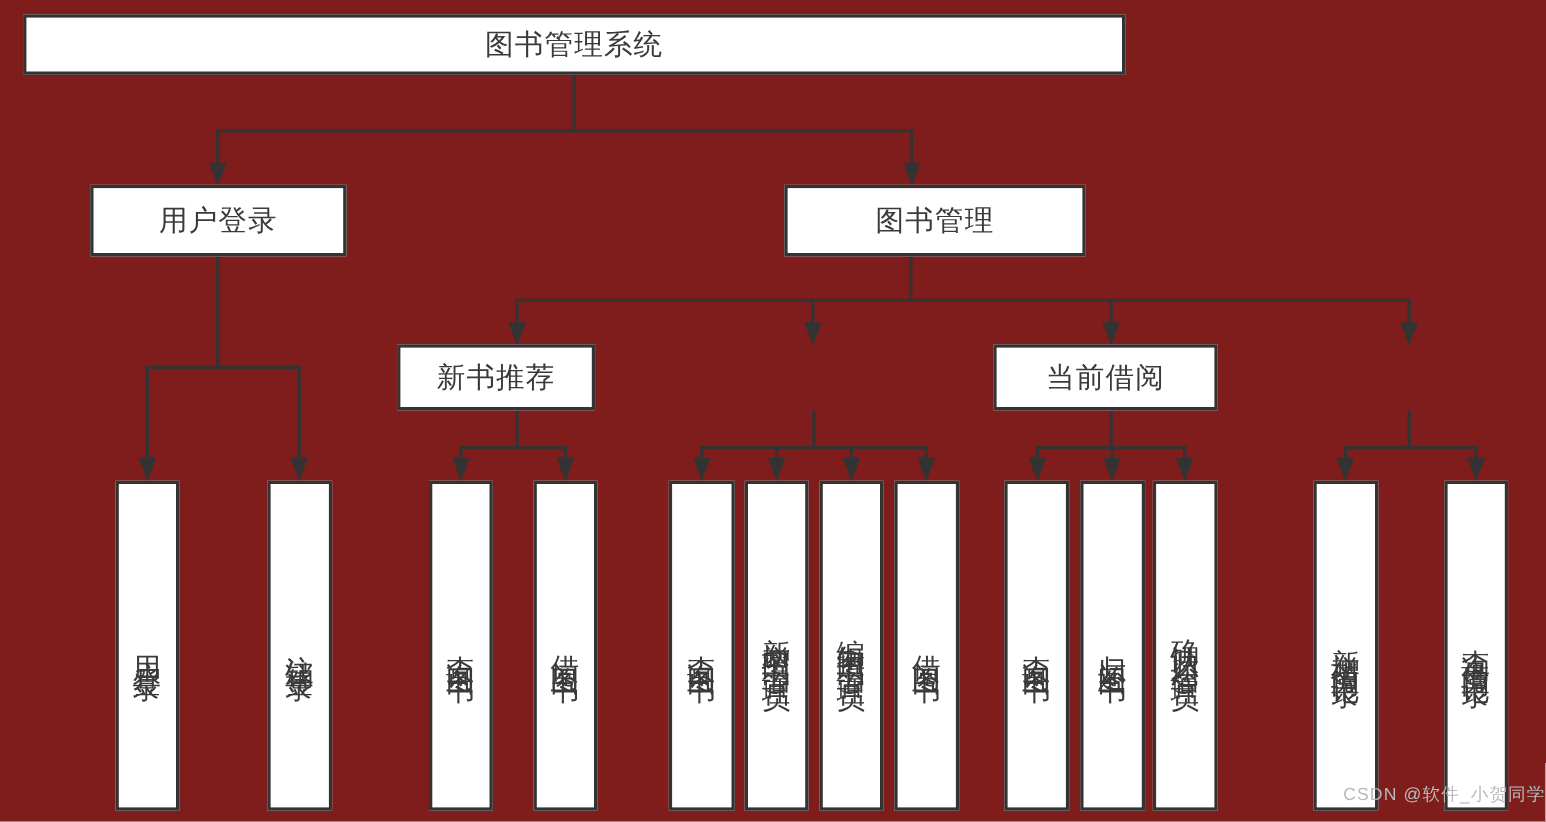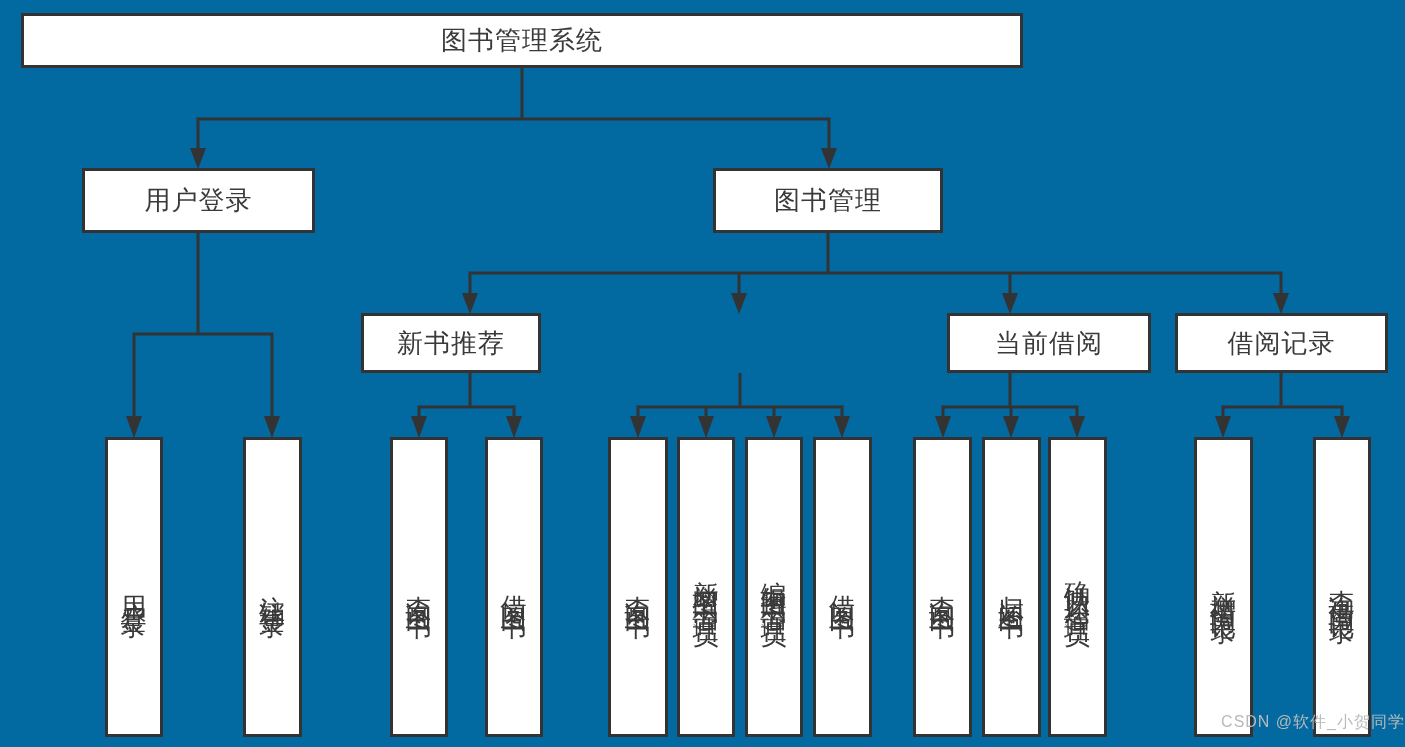--- a/index.html
+++ b/index.html
@@ -1,19 +1,19 @@
 <!DOCTYPE html>
 <html><head>
 <meta charset="utf-8">
 <style>
   html,body{margin:0;padding:0;background:#fff;}
   .canvas{
     position:relative;
     width:1405px;height:747px;
-    background:#0369a1;
+    background:#7f1d1d;
     font-family:"Liberation Sans","DejaVu Sans",sans-serif;
     overflow:hidden;
   }
   .connectors{
     position:absolute;left:0;top:0;width:1405px;height:747px;
     z-index:1;
   }
   .node{
     position:absolute;
     box-sizing:border-box;
@@ -95,25 +95,24 @@
     <g>
       <path d="M1281,373 V407 M1223,424 V407 H1342 V424"></path>
       <polygon points="1215,416 1231,416 1223,438"></polygon>
       <polygon points="1334,416 1350,416 1342,438"></polygon>
     </g>
   </svg>
 
   <div class="node hbox" style="left:21px;top:13px;width:1002px;height:55px;">图书管理系统</div>
 
   <div class="node hbox" style="left:82px;top:168px;width:233px;height:65px;">用户登录</div>
-  <div class="node hbox" style="left:713px;top:168px;width:230px;height:65px;">图书管理</div>
+  <div class="node hbox" style="left:713px;top:168px;width:274px;height:65px;">图书管理</div>
 
   <div class="node hbox" style="left:361px;top:313px;width:180px;height:60px;">新书推荐</div>
-  <div class="node hbox" style="left:903px;top:313px;width:204px;height:60px;margin-left:44px;">当前借阅</div>
-  <div class="node hbox" style="left:1175px;top:313px;width:213px;height:60px;">借阅记录</div>
+  <div class="node hbox" style="left:903px;top:313px;width:204px;height:60px;">当前借阅</div>
 
   <div class="node vbox" style="left:105px;top:437px;width:58px;height:300px;">
     <span>用户登录</span>
   </div>
   <div class="node vbox" style="left:243px;top:437px;width:59px;height:300px;">
     <span>注销登录</span>
   </div>
 
   <div class="node vbox" style="left:390px;top:437px;width:58px;height:300px;">
     <span>查询图书</span>

